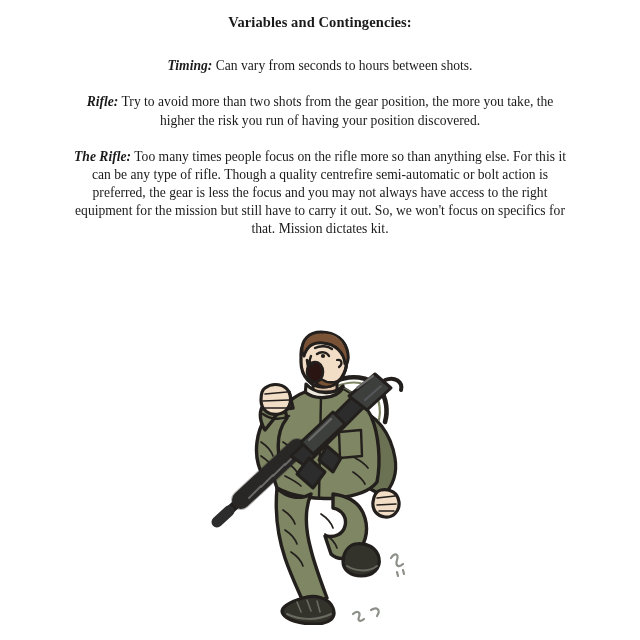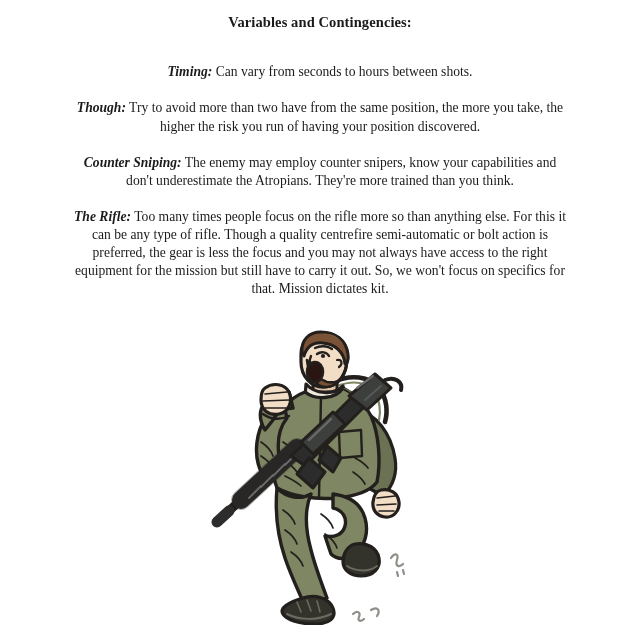--- a/index.html
+++ b/index.html
@@ -25,21 +25,21 @@
     text-align: center;
     font-weight: bold;
     font-size: 14.5px;
     letter-spacing: 0.1px;
     margin: 0;
     padding-top: 14px;
     line-height: 1.2;
   }
   .body-block {
     width: 500px;
-    margin: 14px auto;
+    margin: 8px auto;
     padding-top: 0;
   }
   .para {
     text-align: center;
     font-size: 13.6px;
     line-height: 1.33;
     margin: 0;
     padding-top: 18px;
   }
   .para .lead {
@@ -65,28 +65,25 @@
 
   <h1 class="doc-title">Variables and Contingencies:</h1>
 
   <div class="body-block">
 
     <p class="para">
       <span class="lead">Timing:</span><span> Can vary from seconds to hours between shots.</span>
     </p>
 
     <p class="para">
-      <span class="lead">Though:</span><span> Try to avoid more than two have from the same position, the more you take, the higher the risk you run of having your position discovered.</span>
+      <span class="lead">Rifle:</span><span> Try to avoid more than two shots from the gear position, the more you take, the higher the risk you run of having your position discovered.</span>
     </p>
 
 
 
-    <p class="para">
-      <span class="lead">Counter Sniping:</span><span> The enemy may employ counter snipers, know your capabilities and don't underestimate the Atropians. They're more trained than you think.</span>
-    </p>
 
     <p class="para">
       <span class="lead">The Rifle:</span><span> Too many times people focus on the rifle more so than anything else. For this it can be any type of rifle. Though a quality centrefire semi-automatic or bolt action is preferred, the gear is less the focus and you may not always have access to the right equipment for the mission but still have to carry it out. So, we won't focus on specifics for that. Mission dictates kit.</span>
     </p>
 
   </div>
 
   <div class="illus-wrap">
     <svg class="illus" width="230" height="295" viewBox="0 0 230 295" xmlns="http://www.w3.org/2000/svg">
 

